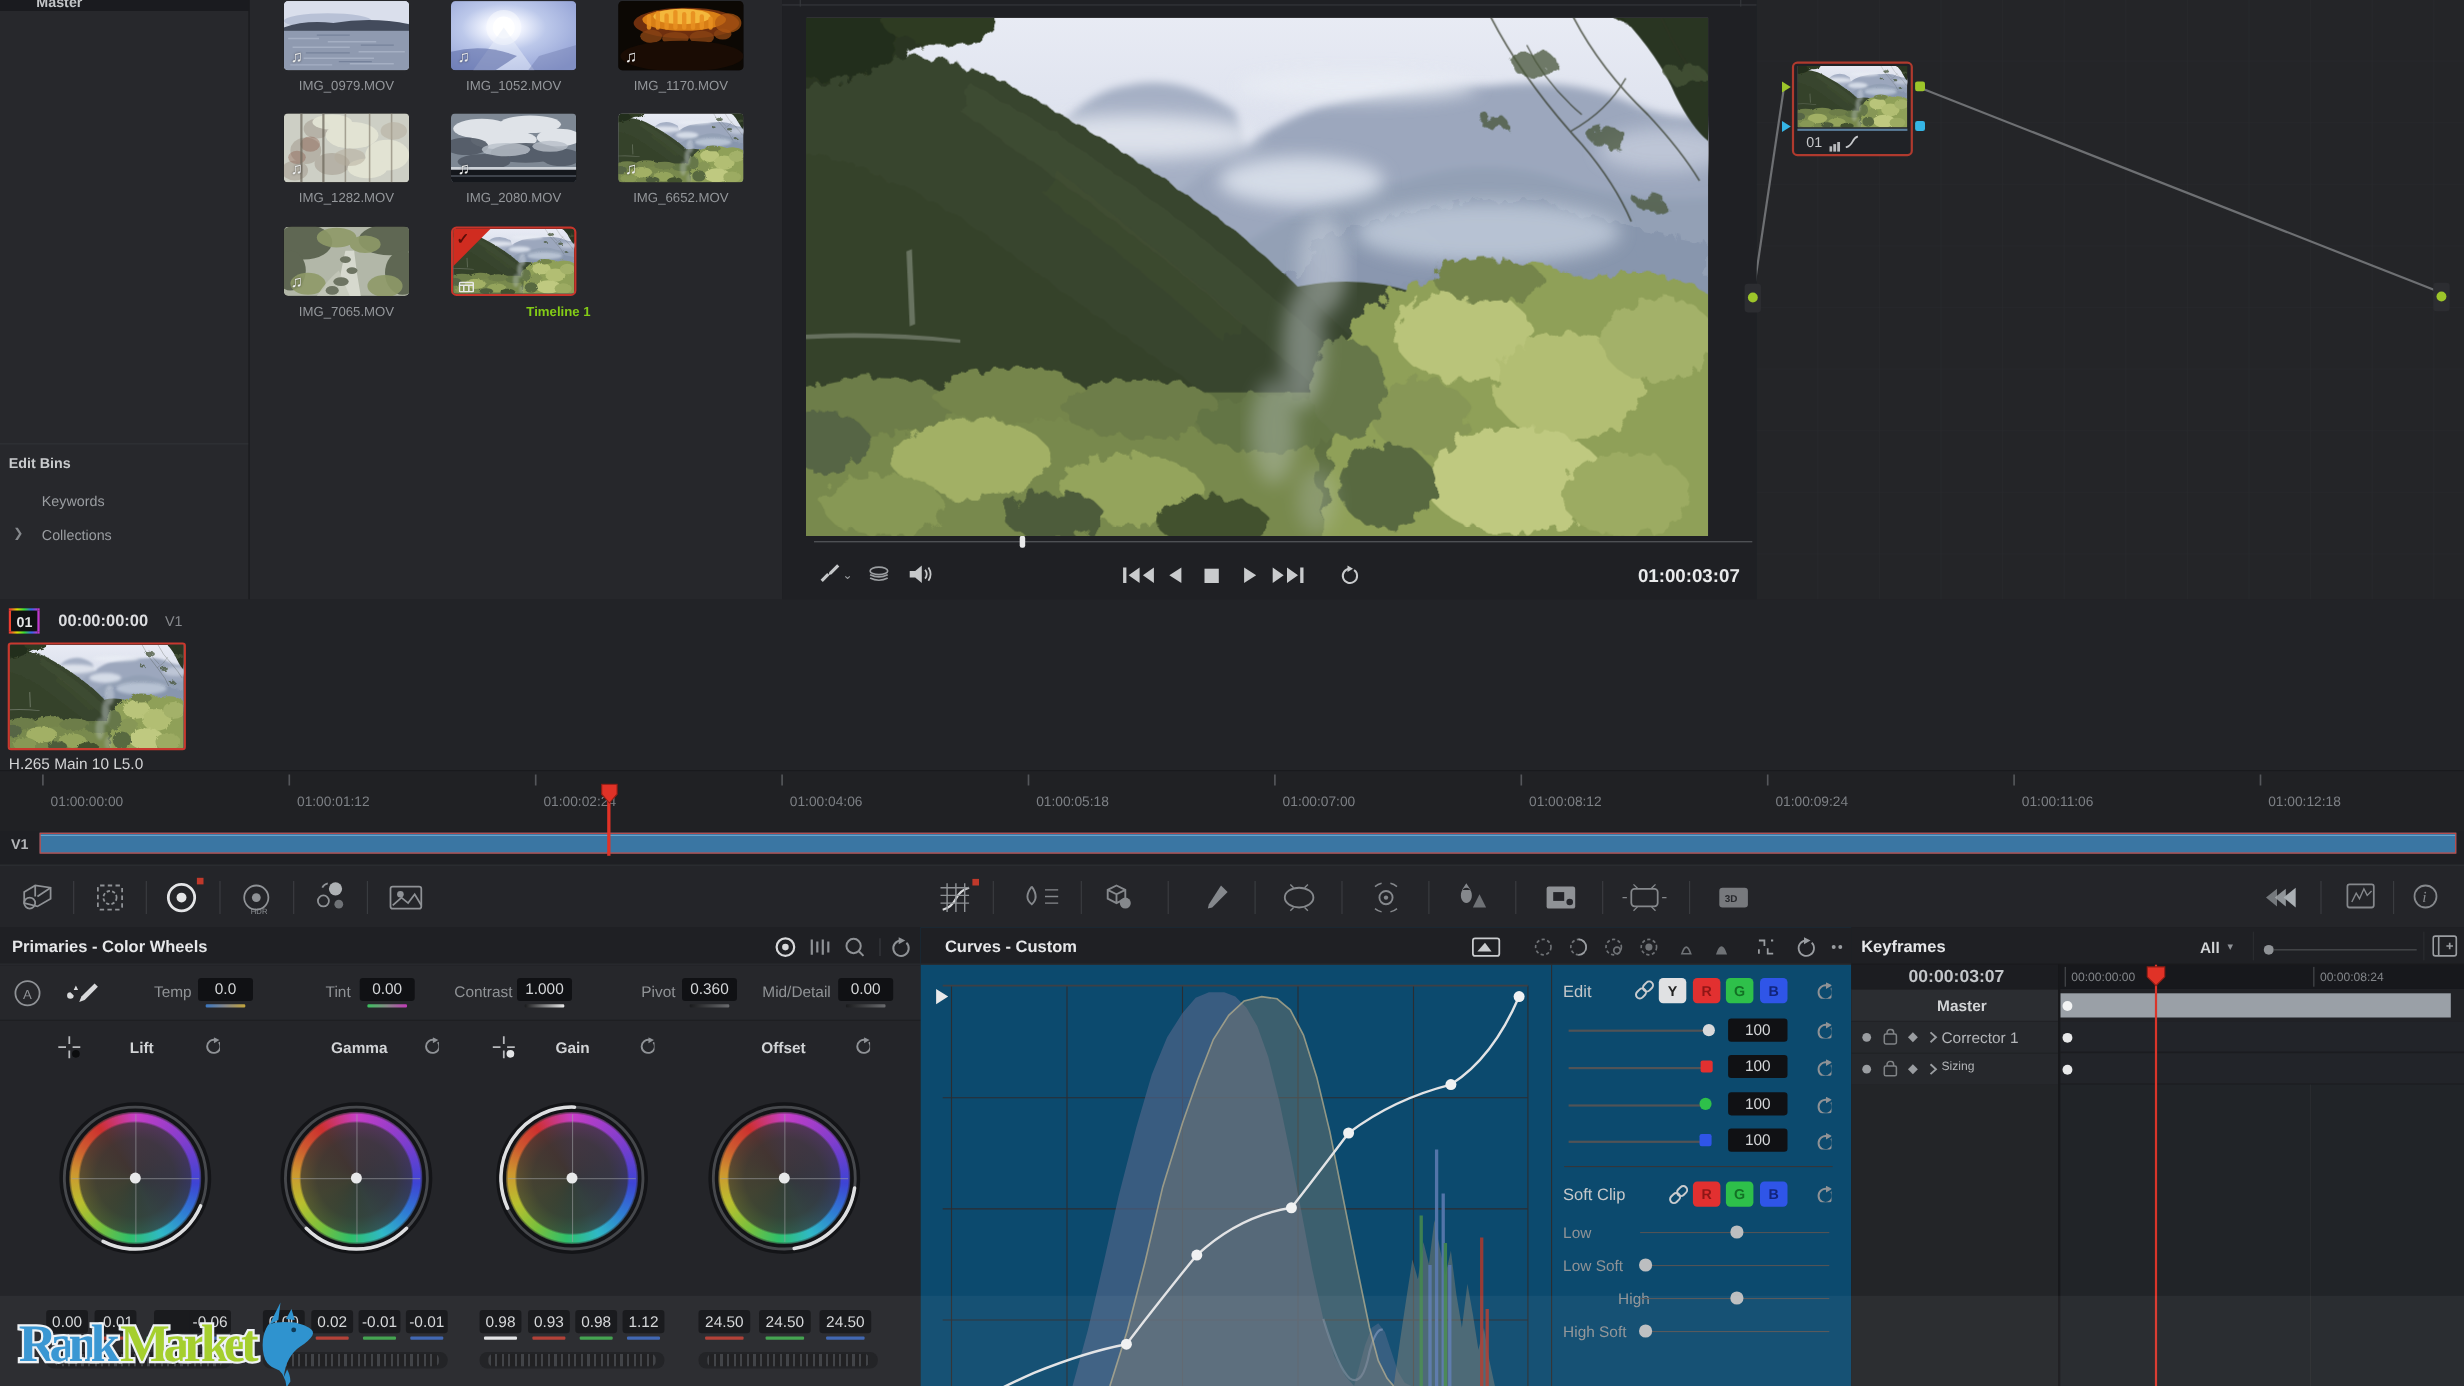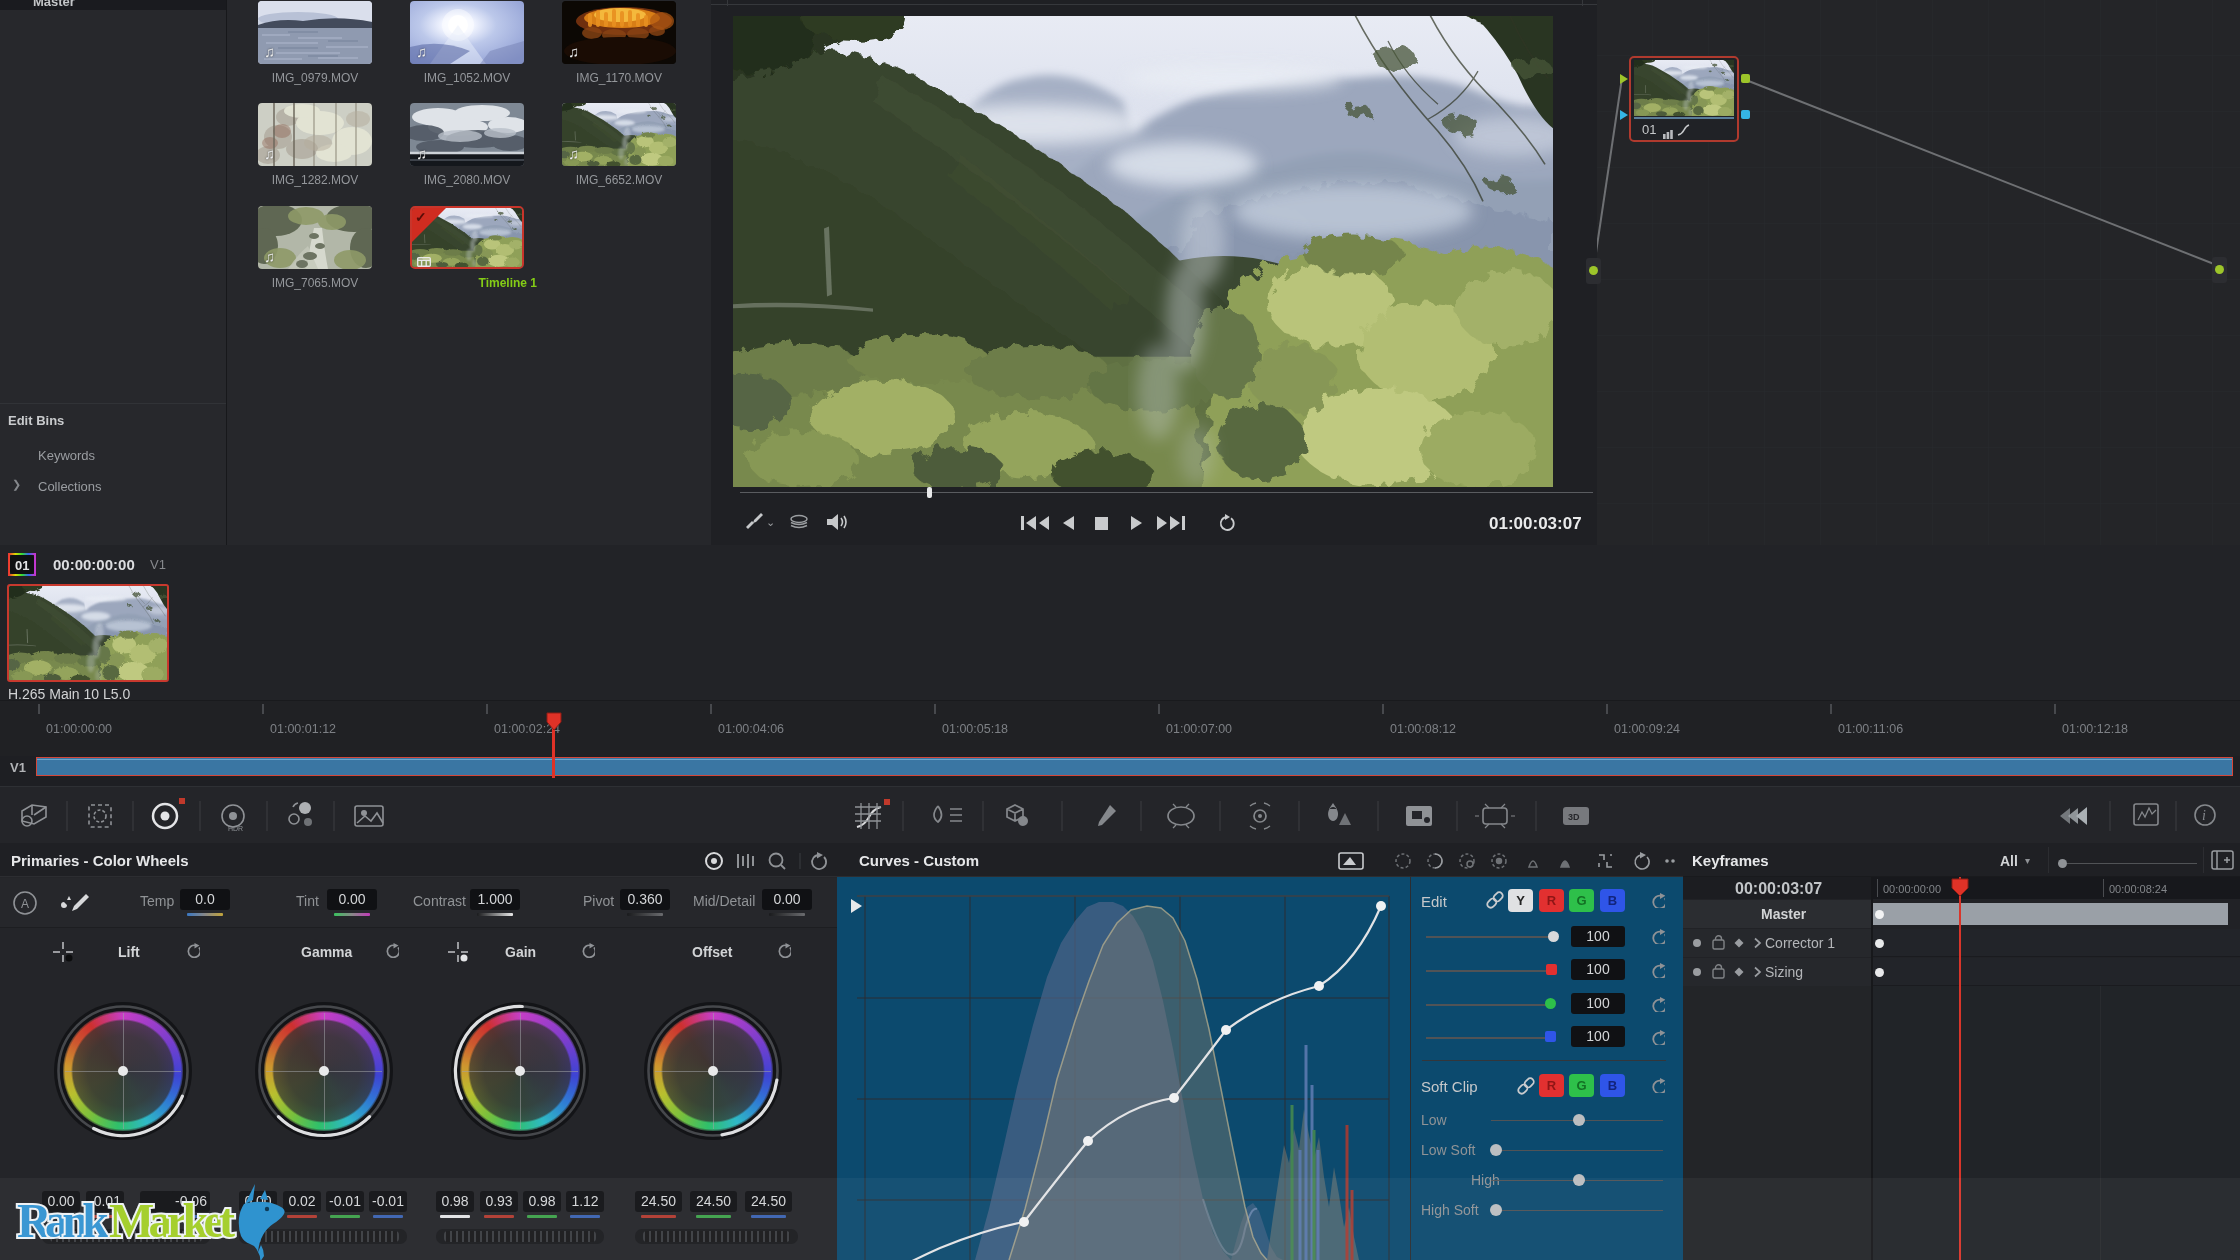--- a/index.html
+++ b/index.html
@@ -938,21 +938,21 @@
     <path d="M64,3.5 l5,4.5 -5,4.5" fill="none" stroke="#9a9da1" stroke-width="1.7"></path>
   </svg>
   <div class="abs txt" style="left:82px;top:92px;font-size:14px;color:#b4b6b9;">Corrector 1</div>
   <svg class="abs" style="left:8px;top:121px;" width="75" height="16">
     <circle cx="6" cy="8" r="4" fill="#9a9da1"></circle>
     <rect x="22" y="5" width="11" height="9" rx="1.5" fill="none" stroke="#808386" stroke-width="1.4"></rect>
         <path d="M24.5,5 v-1.2 a3,3 0 0 1 6,0 V5" fill="none" stroke="#808386" stroke-width="1.4"></path>
     <path d="M48,3.5 l4.5,4.5 -4.5,4.5 -4.5,-4.5 Z" fill="#9a9da1"></path>
     <path d="M64,3.5 l5,4.5 -5,4.5" fill="none" stroke="#9a9da1" stroke-width="1.7"></path>
   </svg>
-  <div class="abs txt" style="left:82px;top:121px;font-size:14px;color:#b4b6b9;">Sizing</div>
+  <div class="abs txt" style="left:82px;top:121px;font-size:11px;color:#b4b6b9;">Sizing</div>
 
   <div class="abs" style="left:0;top:143px;width:188px;height:274px;background:#232528;"></div>
   <div class="abs" style="left:190px;top:143px;width:367px;height:274px;background:#212428;"></div>
   <div class="vline" style="left:188px;top:34px;height:383px;background:#17181b;width:2px;"></div>
   <div class="vline" style="left:417px;top:143px;height:274px;background:#292b2f;"></div>
 
   <div class="abs" style="left:276px;top:34px;width:2px;height:383px;background:#d9352a;"></div>
   <svg class="abs" style="left:268px;top:35px;" width="18" height="19">
         <path d="M1,1 h16 v9 l-8,8 -8,-8 Z" fill="#e03227" stroke="#8f1d15" stroke-width="1"></path>
       </svg>

